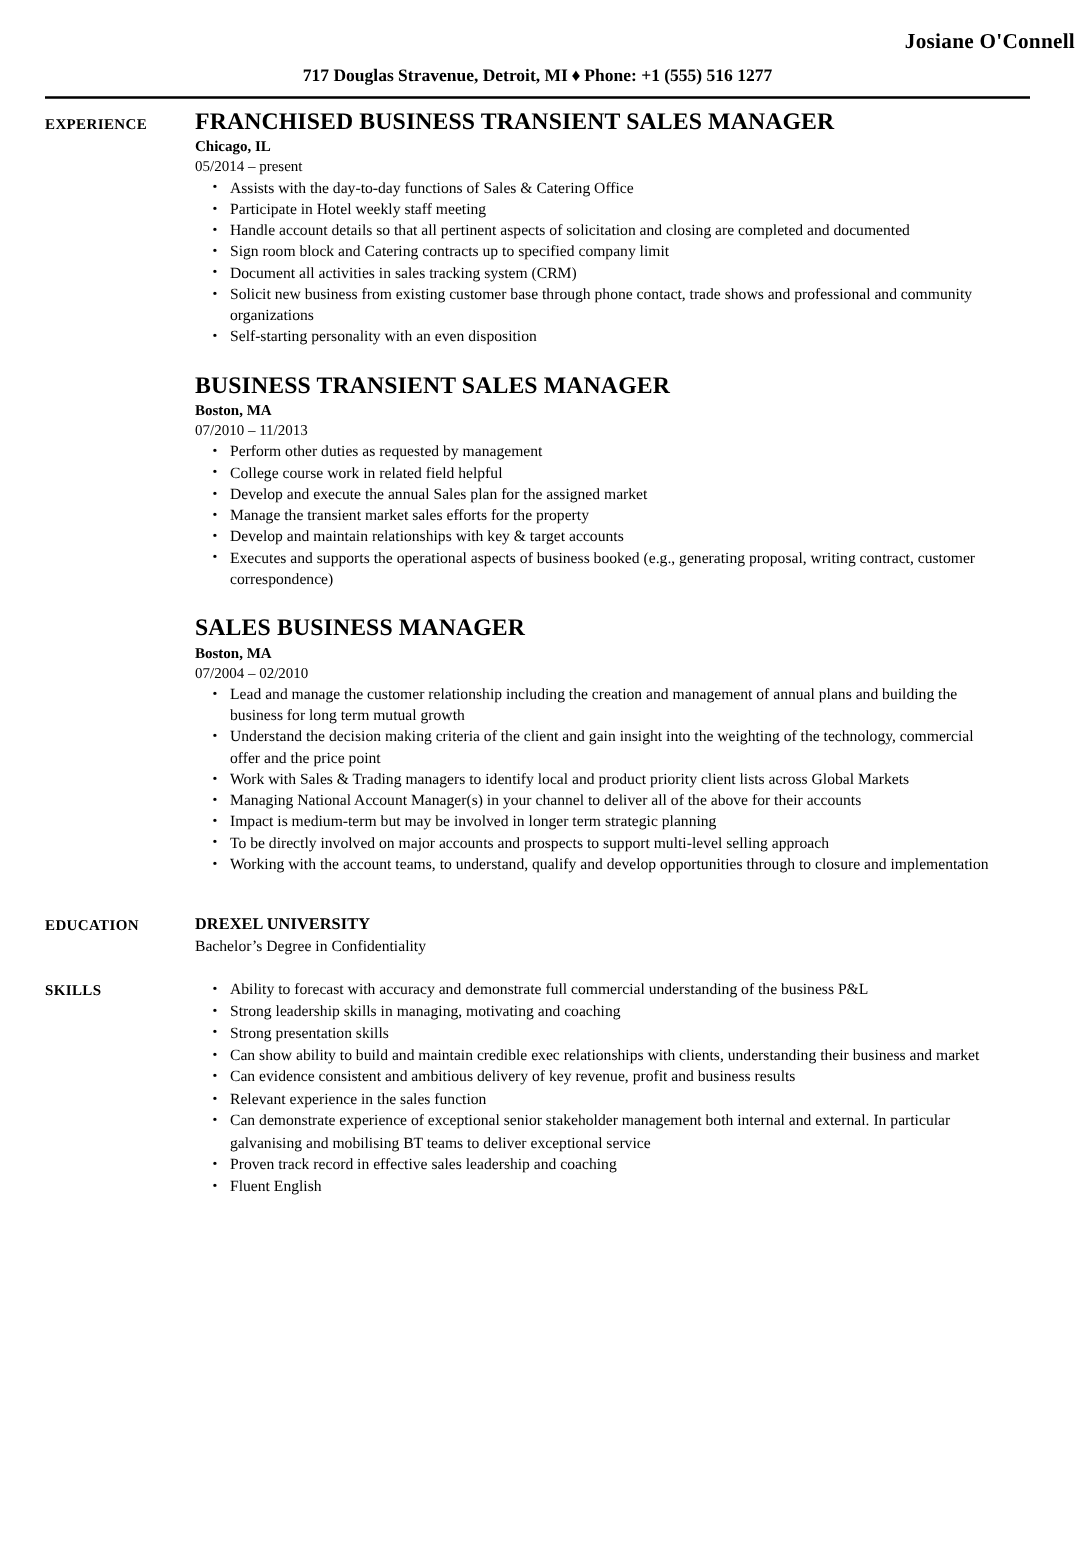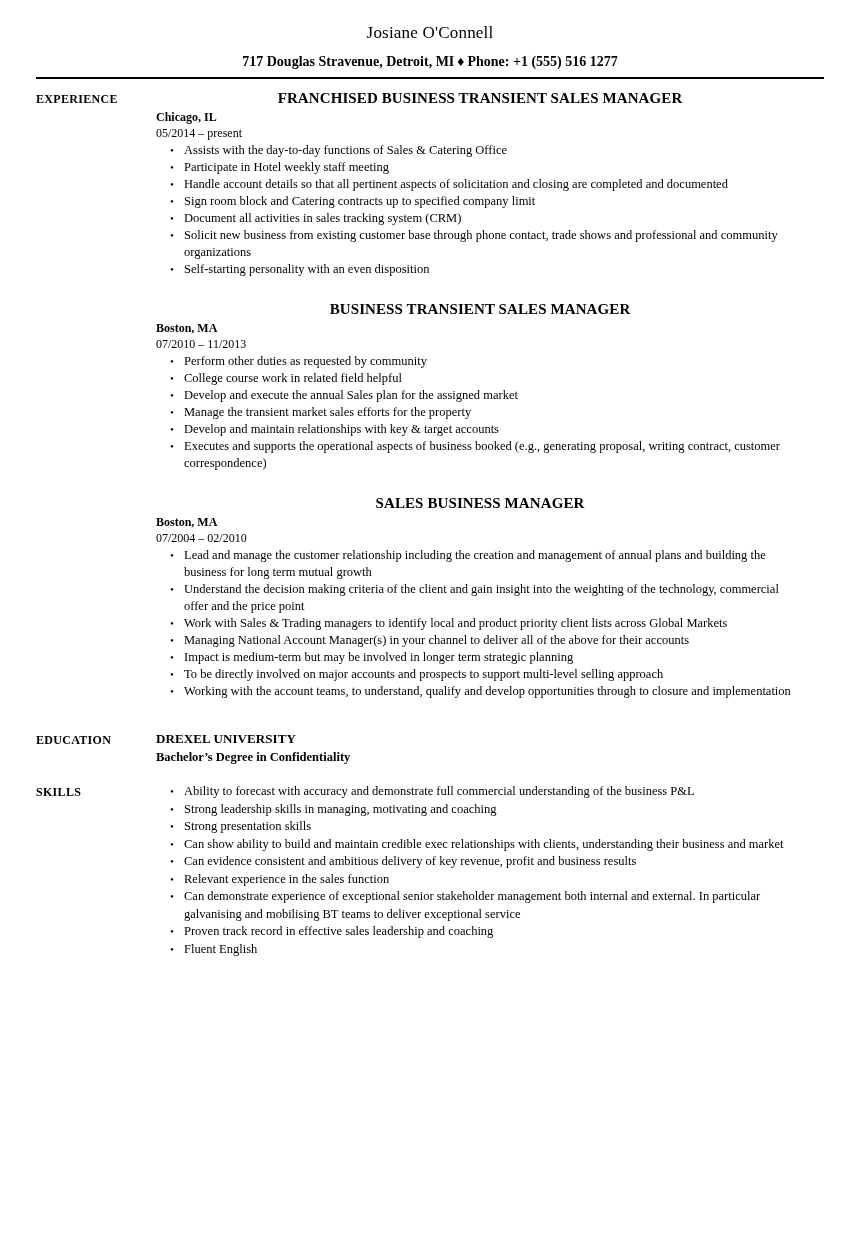--- a/index.html
+++ b/index.html
@@ -23,23 +23,24 @@
     overflow: hidden;
   }
 
   
   .header {
     padding-top: 22px;
     text-align: center;
   }
   .name {
     font-size: 17px;
-    font-weight: normal;
+    font-weight: bold;
     letter-spacing: 0.2px;
     line-height: 22px;
+    text-align: right;
   }
   .contact {
     margin-top: 10px;
     font-size: 14px;
     font-weight: bold;
     line-height: 16px;
   }
   .diamond {
     display: inline-block;
     padding: 0 3px;
@@ -74,26 +75,25 @@
   }
 
   #experience-section { margin-top: 10px; }
   #education-section  { margin-top: 30px; }
   #skills-section     { margin-top: 16px; }
 
   
   .job { margin-bottom: 22px; }
   .job:last-child { margin-bottom: 0; }
   .job-title {
-    font-size: 15px;
+    font-size: 19px;
     font-weight: bold;
     text-transform: uppercase;
     letter-spacing: 0.1px;
     line-height: 18px;
-    text-align: center;
   }
   .job-location {
     font-size: 12px;
     font-weight: bold;
     line-height: 16px;
     margin-top: 2px;
   }
   .job-dates {
     font-size: 12px;
     font-weight: normal;
@@ -125,21 +125,21 @@
   
   .edu-school {
     font-size: 13px;
     font-weight: bold;
     text-transform: uppercase;
     letter-spacing: 0.1px;
     line-height: 18px;
   }
   .edu-degree {
     font-size: 12.5px;
-    font-weight: bold;
+    font-weight: normal;
     line-height: 17px;
     margin-top: 1px;
   }
 
   ul.skills-list > li { line-height: 17.5px; }
 </style>
 </head>
 <body>
 
 <div class="page">
@@ -169,21 +169,21 @@
           <li>Solicit new business from existing customer base through phone contact, trade shows and professional and community organizations</li>
           <li>Self-starting personality with an even disposition</li>
         </ul>
       </div>
 
       <div class="job">
         <div class="job-title">BUSINESS TRANSIENT SALES MANAGER</div>
         <div class="job-location">Boston, MA</div>
         <div class="job-dates">07/2010 – 11/2013</div>
         <ul class="bullets">
-          <li>Perform other duties as requested by community</li>
+          <li>Perform other duties as requested by management</li>
           <li>College course work in related field helpful</li>
           <li>Develop and execute the annual Sales plan for the assigned market</li>
           <li>Manage the transient market sales efforts for the property</li>
           <li>Develop and maintain relationships with key &amp; target accounts</li>
           <li>Executes and supports the operational aspects of business booked (e.g., generating proposal, writing contract, customer correspondence)</li>
         </ul>
       </div>
 
       <div class="job">
         <div class="job-title">SALES BUSINESS MANAGER</div>

